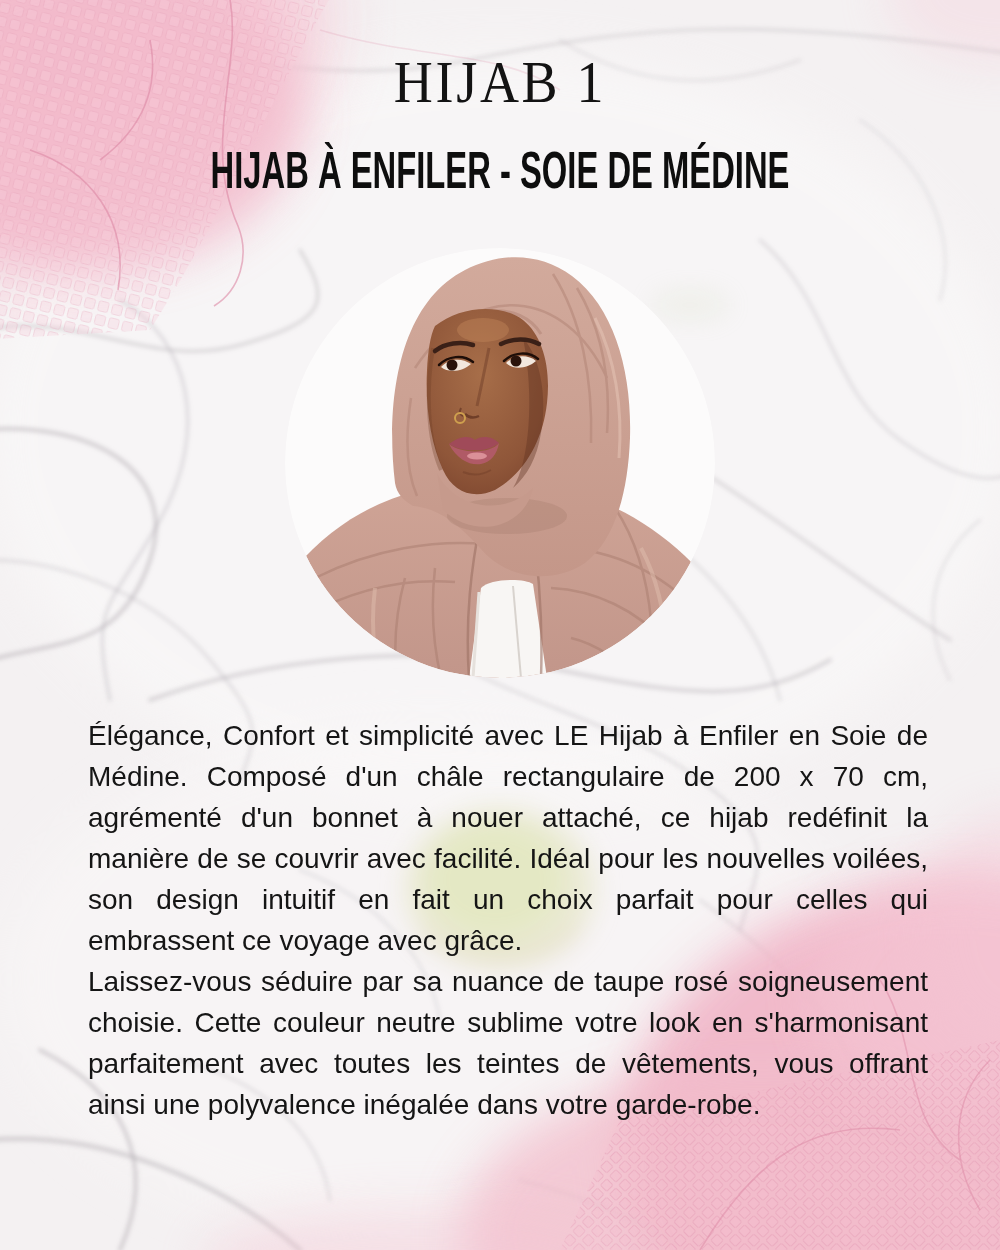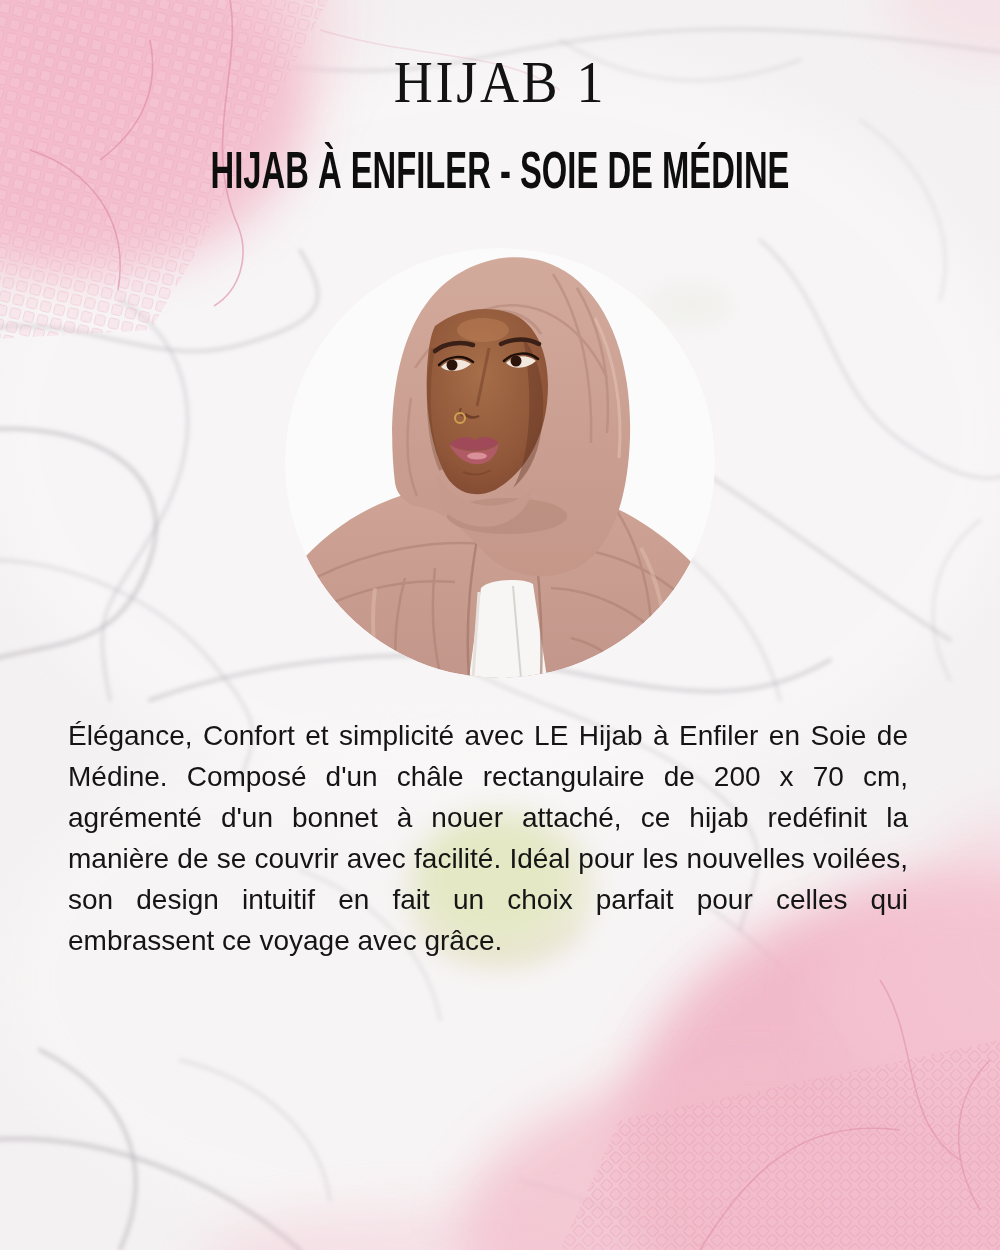--- a/index.html
+++ b/index.html
@@ -27,21 +27,21 @@
     font-weight:700;font-size:52px;letter-spacing:0;color:#0e0e0e;
     transform:scaleX(.63);transform-origin:50% 50%;
     white-space:nowrap;
   }
   .photo-wrap{
     position:absolute;left:285px;top:248px;width:430px;height:430px;
     border-radius:50%;overflow:hidden;
   }
   .photo-wrap svg{display:block;width:430px;height:430px;}
   .description{
-    position:absolute;left:68px;top:715px;width:840px;
+    position:absolute;left:88px;top:715px;width:840px;
     font-size:28px;line-height:41px;color:#151515;
     text-align:justify;
   }
   .description p{margin:0;padding:0;}
 </style>
 </head>
 <body>
 
 <svg id="bg-art" width="1000" height="1250" viewBox="0 0 1000 1250" xmlns="http://www.w3.org/2000/svg">
   <defs>
@@ -224,15 +224,16 @@
         <path d="M164 196 C174 188 184 187 190 192 C196 187 208 188 214 195 C208 200 198 203 190 202 C180 203 170 200 164 196 Z" fill="#a04a59"></path>
         <path d="M164 196 C172 212 186 218 196 216 C206 214 212 206 214 195 C206 206 176 206 164 196 Z" fill="#b05a66"></path>
         <ellipse cx="192" cy="208" rx="10" ry="3.5" fill="#e8a3aa" opacity=".75"></ellipse>
         <path d="M178 224 Q192 230 206 222" stroke="#6b3a26" stroke-width="2" fill="none" opacity=".4"></path>
       </g>
     </svg>
   </div>
 
   <div class="description">
     <p>Élégance, Confort et simplicité avec LE Hijab à Enfiler en Soie de Médine. Composé d'un châle rectangulaire de 200 x 70 cm, agrémenté d'un bonnet à nouer attaché, ce hijab redéfinit la manière de se couvrir avec facilité. Idéal pour les nouvelles voilées, son design intuitif en fait un choix parfait pour celles qui embrassent ce voyage avec grâce.</p>
+    <p>Laissez-vous séduire par sa nuance de taupe rosé soigneusement choisie. Cette couleur neutre sublime votre look en s'harmonisant parfaitement avec toutes les teintes de vêtements, vous offrant ainsi une polyvalence inégalée dans votre garde-robe.</p>
   </div>
 
 </div>
 
 </body></html>

